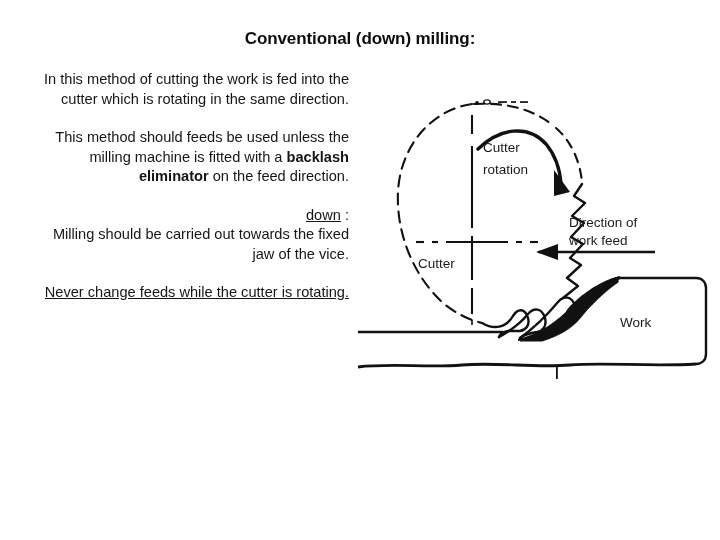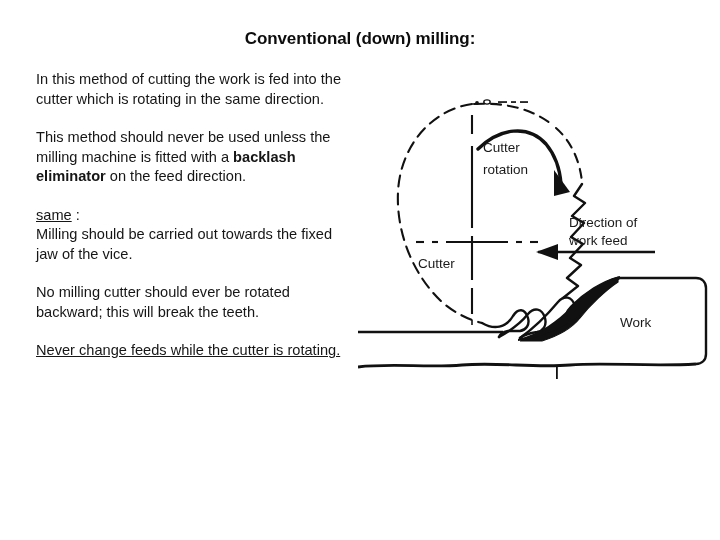--- a/index.html
+++ b/index.html
@@ -37,20 +37,21 @@
     position: absolute;
     left: 34px;
     top: 70px;
     width: 315px;
     font-size: 14.6px;
     line-height: 19.5px;
     color: #161616;
   }
   #body-text p {
     margin: 0 0 19px 2px;
+    text-align: right;
   }
   #body-text p:last-child { margin-bottom: 0; text-decoration: underline; }
   .b { font-weight: bold; }
   .u { text-decoration: underline; }
   #figure {
     position: absolute;
     left: 358px;
     top: 62px;
     width: 356px;
     height: 330px;
@@ -69,27 +70,24 @@
 <div id="slide">
 
   <div id="slide-title">Conventional (down) milling:</div>
 
   <div id="body-text">
 
     <p>
       <span>In this method of cutting the work is fed into the cutter which is rotating in the same direction.</span>
     </p>
 
-    <p><span>This method should never be used unless the milling machine is fitted with a </span><span class="b">backlash eliminator</span><span> on the feed direction.</span></p>
-
-    <p><span class="u">same</span><span> :</span><br><span>Milling should be carried out towards the fixed jaw of the vice.</span></p>
-
-    <p>
-      <span>No milling cutter should ever be rotated backward; this will break the teeth.</span>
-    </p>
+    <p><span>This method should feeds be used unless the milling machine is fitted with a </span><span class="b">backlash eliminator</span><span> on the feed direction.</span></p>
+
+    <p><span class="u">down</span><span> :</span><br><span>Milling should be carried out towards the fixed jaw of the vice.</span></p>
+
 
     <p>
       <span>Never change feeds while the cutter is rotating.</span>
     </p>
 
   </div>
 
   <div id="figure">
     <svg width="356" height="330" viewBox="0 0 356 330" xmlns="http://www.w3.org/2000/svg">
 

